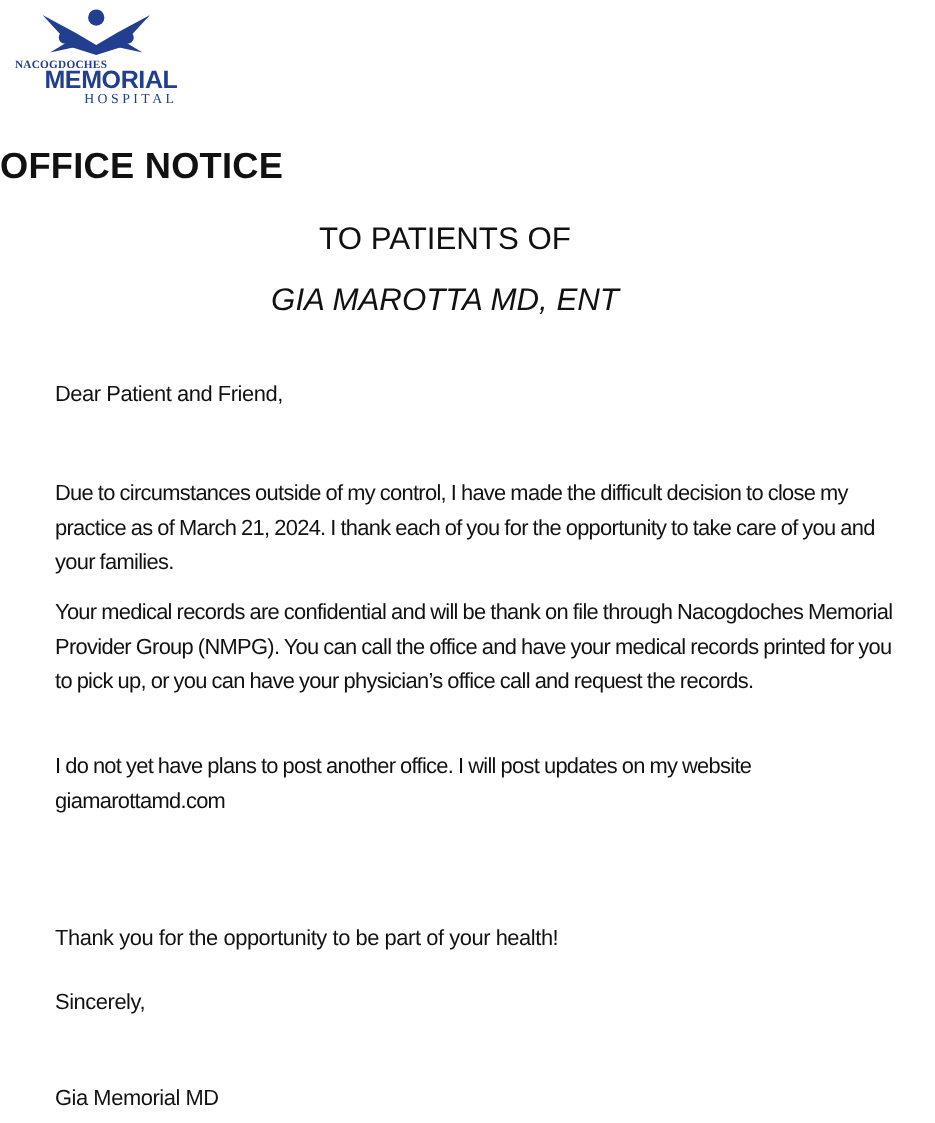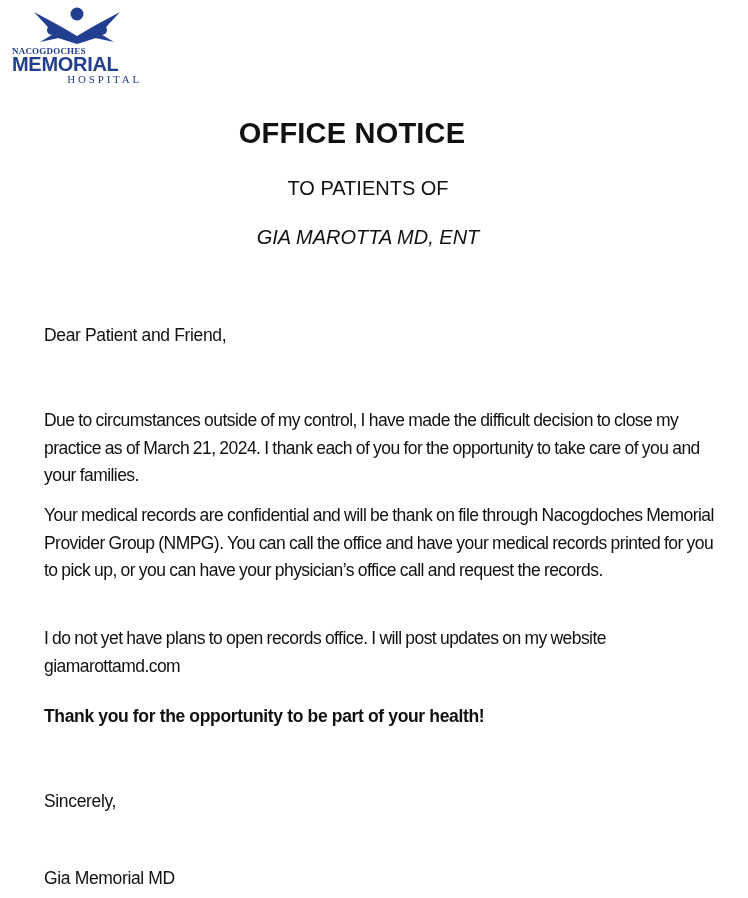--- a/index.html
+++ b/index.html
@@ -30,73 +30,71 @@
       text-align: left;
       font-family: "Liberation Serif", serif;
       font-weight: bold;
       font-size: 9px;
       letter-spacing: 0.2px;
       color: #223e8e;
     }
     .logo-mid {
       position: absolute;
       left: 0; width: 130px; top: 48px;
-      text-align: left;
+      text-align: right;
       font-family: "Liberation Sans", sans-serif;
       font-weight: bold;
       font-size: 20px;
       letter-spacing: -0.3px;
       color: #223e8e;
       line-height: 20px;
     }
     .logo-bot {
       position: absolute;
       left: 0; width: 130px; top: 67px;
       text-align: right;
       font-family: "Liberation Serif", serif;
       font-size: 11px;
       letter-spacing: 2.8px;
       color: #223e8e;
     }
     .title {
       position: absolute;
       left: 0; width: 704px; top: 117px;
-      text-align: center;
       font-weight: bold;
       font-size: 29px;
       letter-spacing: 0.2px;
     }
     .subtitle {
       position: absolute;
-      left: 16px; width: 704px;
+      left: 4px; width: 704px;
       text-align: center;
-      font-size: 20px;
+      font-size: 25px;
     }
     .subtitle.s1 { top: 177px; }
     .subtitle.s2 { top: 226px; font-style: italic; }
     .p {
       position: absolute;
       left: 44px;
       width: 672px;
       font-size: 17.5px;
       line-height: 27.5px;
       letter-spacing: -0.35px;
     }
     .p.cond {
       font-family: "Liberation Sans Narrow", "Liberation Sans", sans-serif;
       font-size: 17.5px;
       letter-spacing: -0.55px;
       word-spacing: -0.5px;
-      margin-top: 26px;
     }
-    .greet { top: 302px; margin-top: 20px; }
+    .greet { top: 302px; }
     .para1 { top: 381px; }
     .para2 { top: 476px; }
     .para3 { top: 599px; }
-    .thanks { top: 703px; font-weight: bold; }
+    .thanks { top: 737px; }
     .closing { top: 788px; }
     .sign { top: 865px; }
   </style>
 </head>
 <body>
 
 <div class="logo">
   <svg width="94" height="40" viewBox="0 0 94 40">
     <g fill="#223e8e">
       <circle cx="47" cy="8" r="6.5"></circle>
@@ -112,16 +110,16 @@
   <div class="logo-bot">HOSPITAL</div>
 </div>
 
 <div class="title">OFFICE NOTICE</div>
 <div class="subtitle s1">TO PATIENTS OF</div>
 <div class="subtitle s2">GIA MAROTTA MD, ENT</div>
 
 <div class="p greet">Dear Patient and Friend,</div>
 <div class="p cond para1">Due to circumstances outside of my control, I have made the difficult decision to close my practice as of March 21, 2024. I thank each of you for the opportunity to take care of you and your families.</div>
 <div class="p cond para2">Your medical records are confidential and will be thank on file through Nacogdoches Memorial Provider Group (NMPG). You can call the office and have your medical records printed for you to pick up, or you can have your physician’s office call and request the records.</div>
-<div class="p cond para3">I do not yet have plans to open records office. I will post updates on my website giamarottamd.com</div>
+<div class="p cond para3">I do not yet have plans to post another office. I will post updates on my website giamarottamd.com</div>
 <div class="p thanks">Thank you for the opportunity to be part of your health!</div>
 <div class="p closing">Sincerely,</div>
 <div class="p sign">Gia Memorial MD</div>
 
 </body></html>

